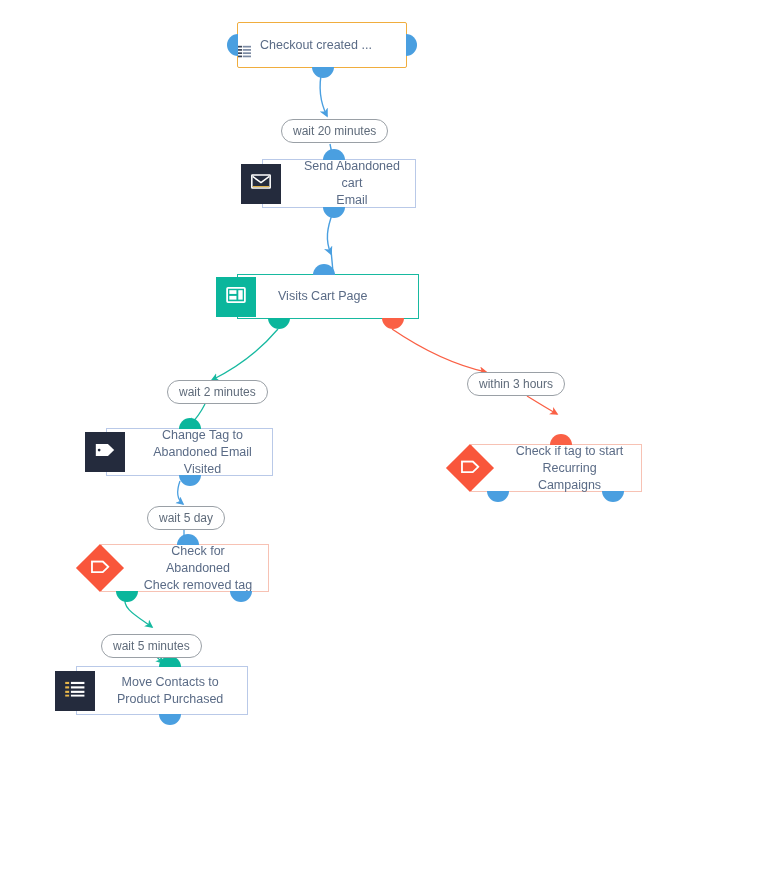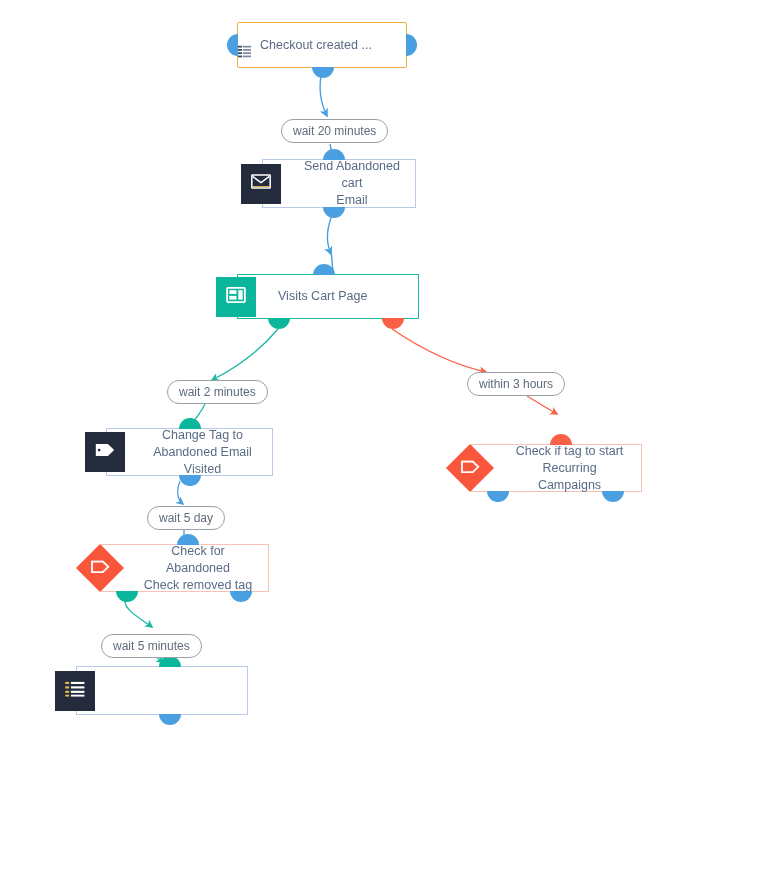--- a/index.html
+++ b/index.html
@@ -286,20 +286,22 @@
           <rect x="6.4" y="1" width="15.2" height="2.4" fill="#ffffff"></rect>
           <rect x="0" y="6" width="4.4" height="2.4" fill="#e8b84b"></rect>
           <rect x="6.4" y="6" width="15.2" height="2.4" fill="#ffffff"></rect>
           <rect x="0" y="11" width="4.4" height="2.4" fill="#e8b84b"></rect>
           <rect x="6.4" y="11" width="15.2" height="2.4" fill="#ffffff"></rect>
           <rect x="0" y="15.4" width="4.4" height="2.1" fill="#e8b84b"></rect>
           <rect x="6.4" y="15.4" width="15.2" height="2.1" fill="#ffffff"></rect>
         </svg>
       </span>
     </div>
+    <div class="label">Move Contacts to
+Product Purchased</div>
   </div>
 
   <div class="pill" style="left:281px; top:119px;">
     <span>wait 20 minutes</span>
   </div>
 
   <div class="pill" style="left:167px; top:380px;">
     <span>wait 2 minutes</span>
   </div>
 

